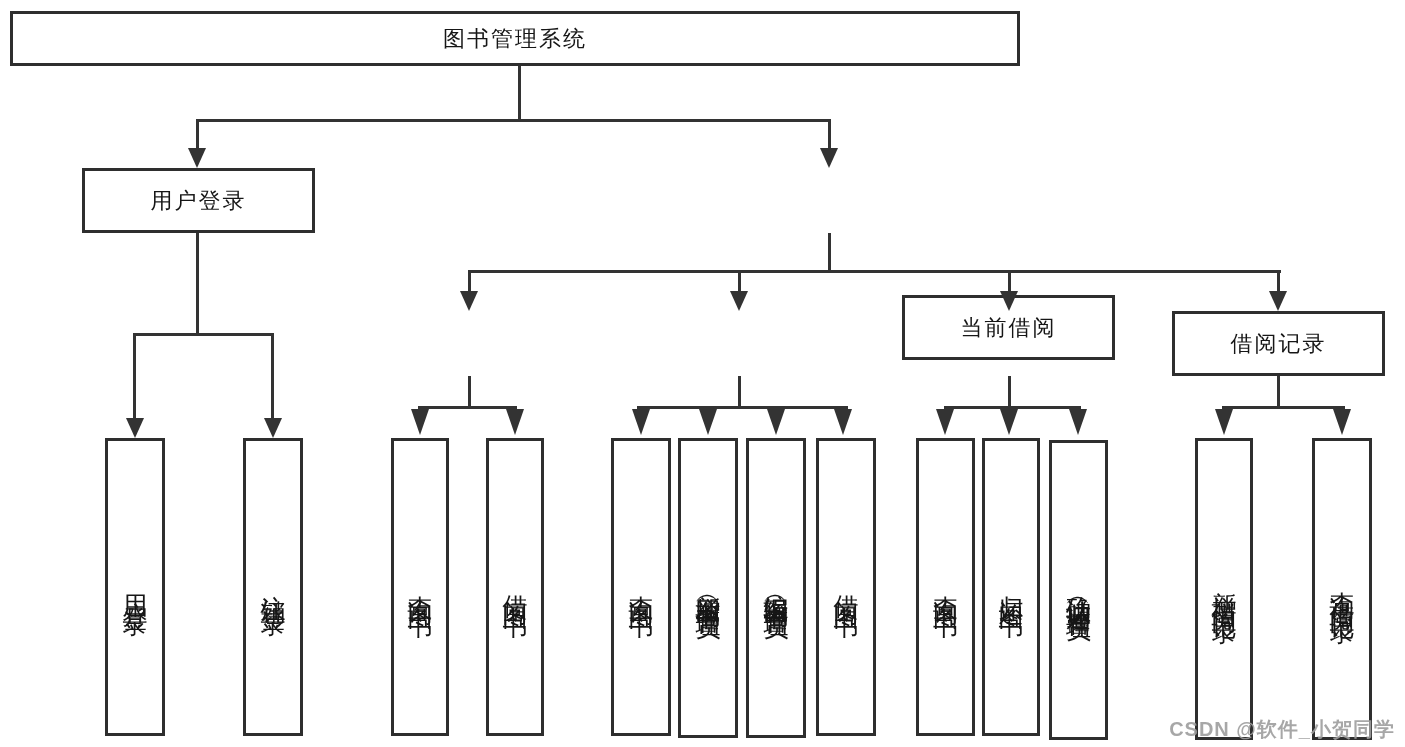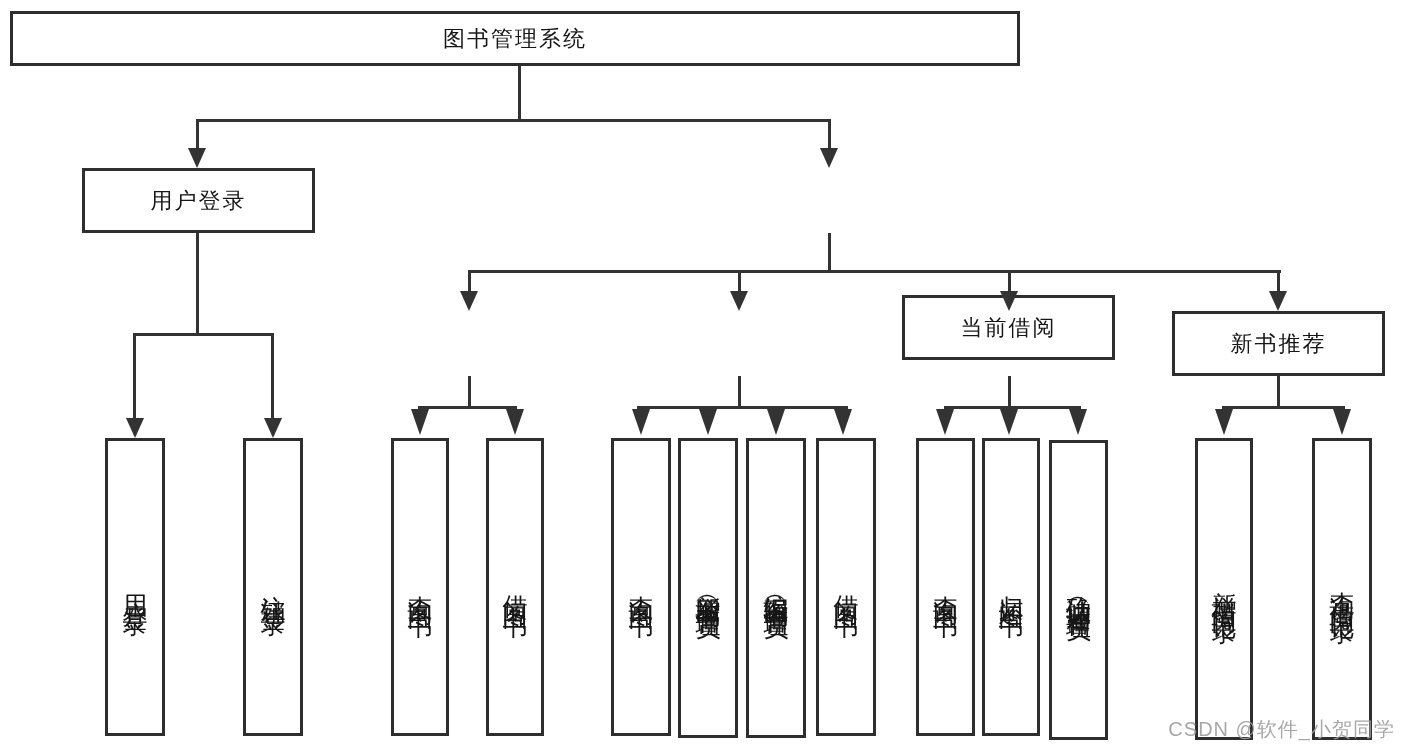--- a/index.html
+++ b/index.html
@@ -46,40 +46,41 @@
   .ar.tall { border-top-width: 26px; }
   .watermark {
     position: absolute;
     right: 10px;
     bottom: 4px;
     font-size: 20px;
     color: #9e9e9e;
     opacity: 0.9;
     letter-spacing: 1px;
     white-space: nowrap;
+    font-weight: bold;
   }
 </style>
 </head>
 <body>
 
 <div class="canvas">
 
   <div class="box" style="left:10px;top:11px;width:1010px;height:55px">
     <span class="hlbl">图书管理系统</span>
   </div>
 
   <div class="box" style="left:82px;top:168px;width:233px;height:65px">
     <span class="hlbl">用户登录</span>
   </div>
 
   <div class="box" style="left:902px;top:295px;width:213px;height:65px">
     <span class="hlbl">当前借阅</span>
   </div>
   <div class="box" style="left:1172px;top:311px;width:213px;height:65px">
-    <span class="hlbl">新书推荐</span>
+    <span class="hlbl">借阅记录</span>
   </div>
 
   <div class="box vbox" style="left:105px;top:438px;width:60px;height:298px">
     <span class="vlbl">用户登录</span>
   </div>
   <div class="box vbox" style="left:243px;top:438px;width:60px;height:298px">
     <span class="vlbl">注销登录</span>
   </div>
 
   <div class="box vbox" style="left:391px;top:438px;width:58px;height:298px">

